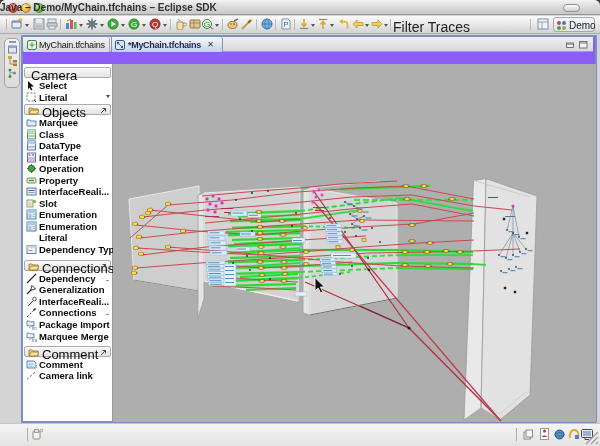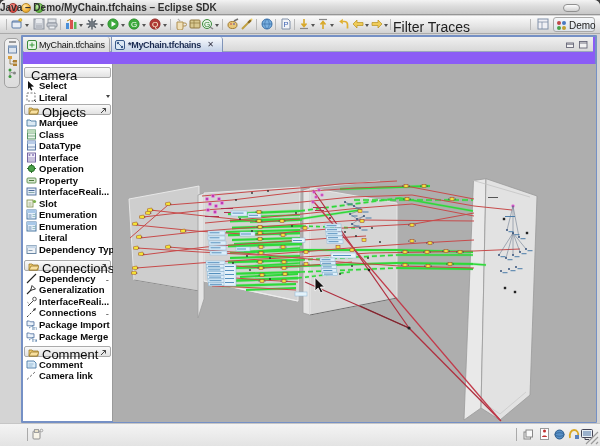--- a/index.html
+++ b/index.html
@@ -396,21 +396,21 @@
               <text x="6" y="10.5" font-size="4.5" fill="#3a6a9a" font-family="Liberation Sans">im</text>
             </svg></i>
           <b>Package Import</b>
         </div>
         <div class="pitem" style="top:267px">
           <i><svg width="11" height="11" viewBox="0 0 11 11">
               <path d="M1 2h2.5l0.8 0.8H8v4H1z" fill="#eaf2fa" stroke="#4a6a9a" stroke-width="0.8"></path>
               <path d="M3 9l5-3" stroke="#3a6a9a" stroke-width="0.8" stroke-dasharray="1.8,1.2"></path>
               <text x="6" y="10.5" font-size="4.5" fill="#3a6a9a" font-family="Liberation Sans">me</text>
             </svg></i>
-          <b>Package Merge</b>
+          <b>Marquee Merge</b>
         </div>
         <div class="phead" style="top:282px">
           <b style="left:17px">Comment</b>
           <i style="position:absolute;left:3px;top:0;font-style:normal"><svg width="11" height="11" viewBox="0 0 11 11">
               <path d="M1 3h3l1 1h5v5H1z" fill="#f0cc70" stroke="#9a7a28" stroke-width="0.8"></path>
               <path d="M1 9l2-4h8l-2 4z" fill="#f8e0a0" stroke="#9a7a28" stroke-width="0.8"></path>
             </svg></i>
           <svg style="position:absolute;right:3px;top:2px" width="7" height="7" viewBox="0 0 7 7">
             <path d="M1 6L5.5 1.5M5.5 1.5v3M5.5 1.5h-3" stroke="#333" stroke-width="0.9" fill="none"></path>
           </svg>

